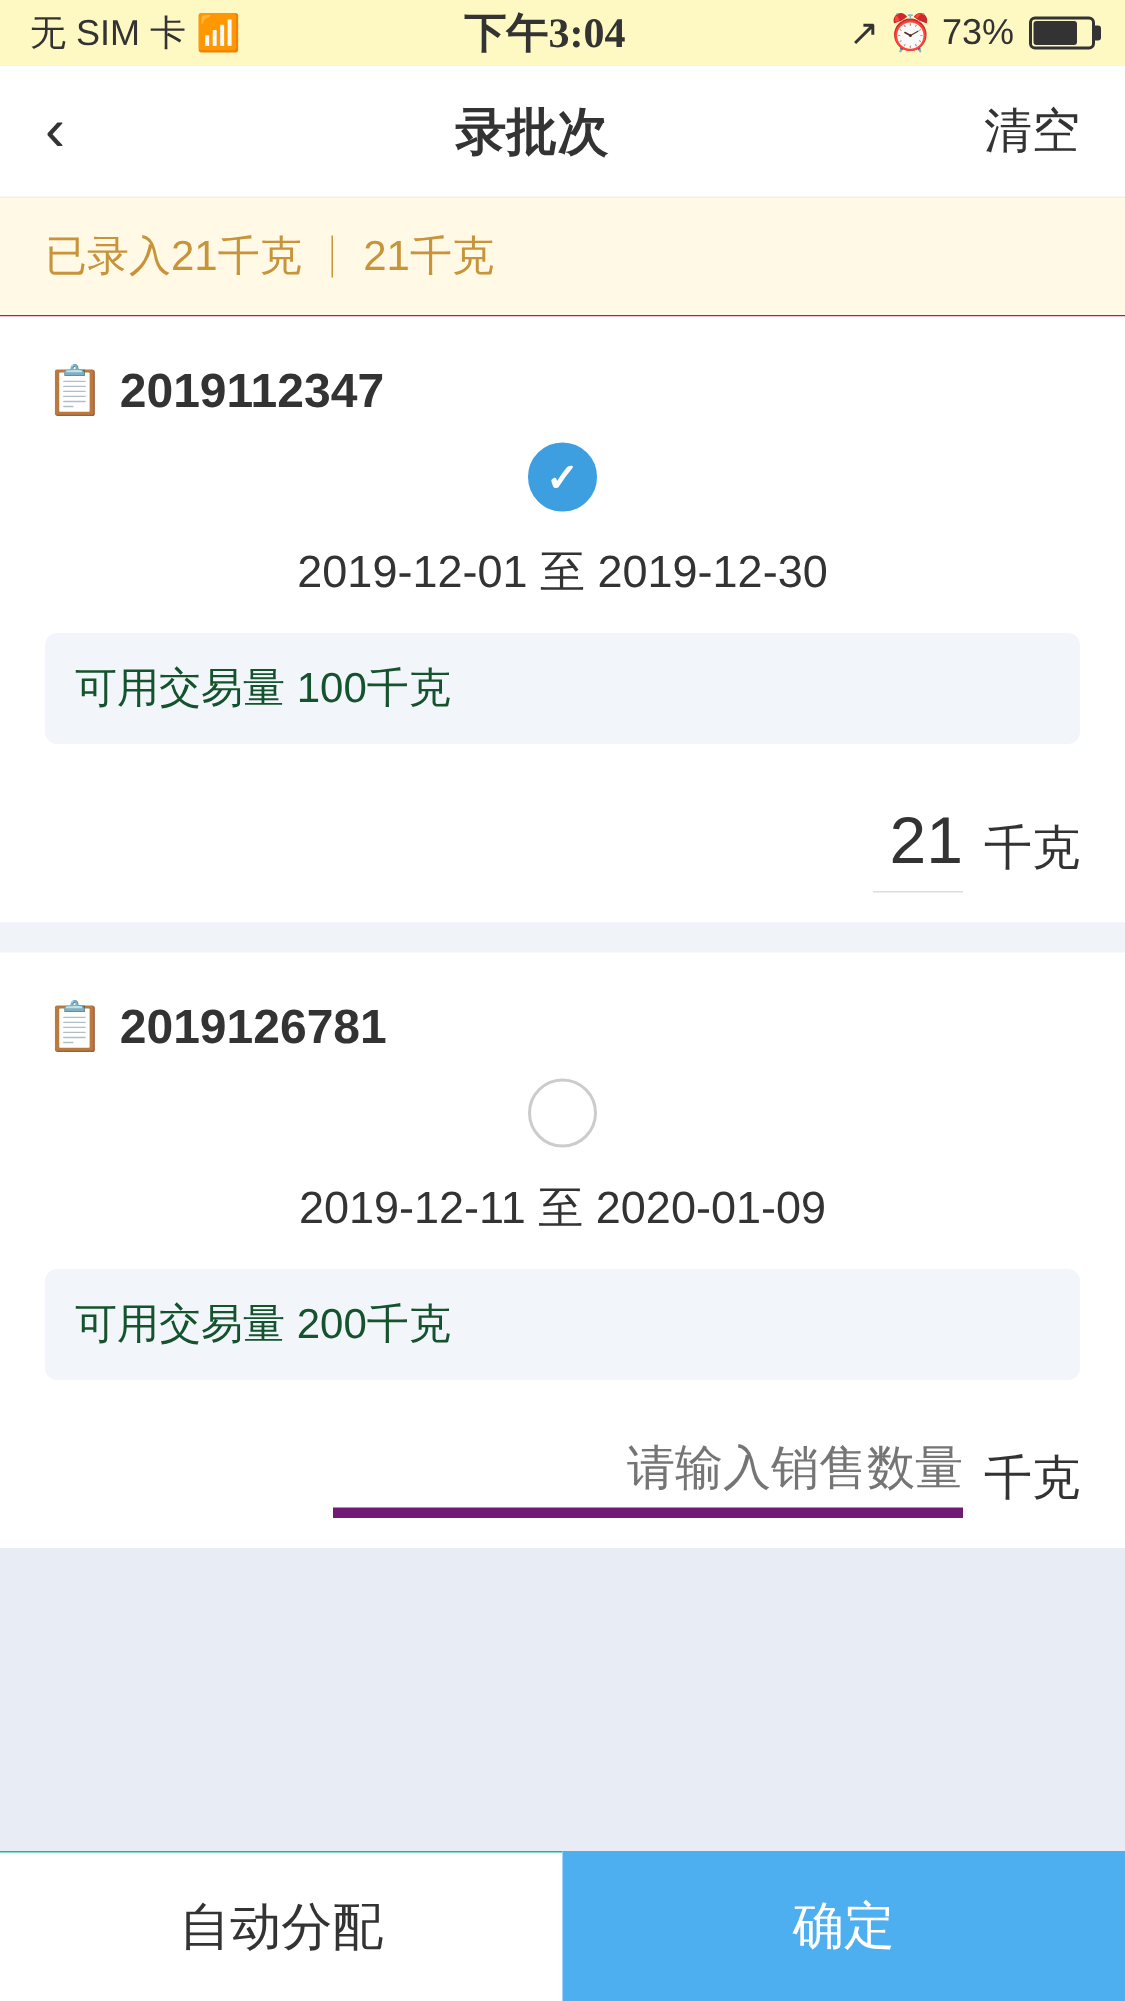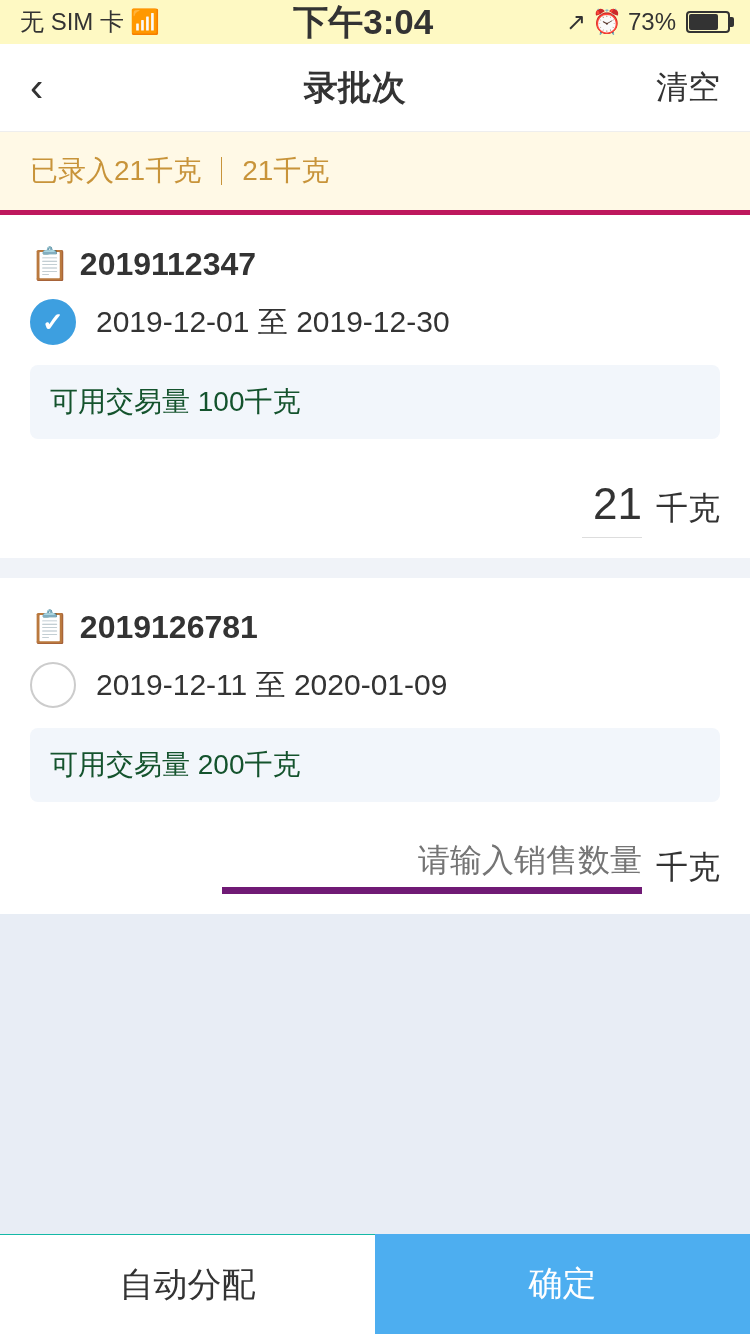--- a/index.html
+++ b/index.html
@@ -24,22 +24,23 @@
       padding: 0 20px;
       font-size: 24px;
       color: #333;
     }
     .status-left {
       display: flex;
       align-items: center;
       gap: 8px;
     }
     .status-center {
-      font-size: 35px;
+      font-size: 28px;
       font-weight: 600;
+      font-family: Liberation Serif, serif;
     }
     .status-right {
       display: flex;
       align-items: center;
       gap: 6px;
       font-size: 24px;
     }
     .battery-icon {
       display: inline-block;
       width: 44px;
@@ -99,21 +100,21 @@
       cursor: pointer;
     }
 
     
     .info-banner {
       background: #fff9e6;
       padding: 20px 30px;
       display: flex;
       align-items: center;
       gap: 20px;
-      border-bottom: 5px solid #be185d;
+      border-bottom: 1px solid #be185d;
     }
     .info-recorded {
       font-size: 28px;
       color: #c8943a;
     }
     .info-divider {
       width: 1px;
       height: 28px;
       background: #c8943a;
     }
@@ -134,20 +135,21 @@
     .batch-id {
       font-size: 32px;
       font-weight: 600;
       color: #333;
     }
     .batch-row {
       display: flex;
       align-items: center;
       gap: 20px;
       margin-bottom: 20px;
+      flex-direction: column;
     }
     .batch-radio {
       width: 46px;
       height: 46px;
       border-radius: 50%;
       border: 2px solid #ccc;
       background: #fff;
       flex-shrink: 0;
       display: flex;
       align-items: center;

